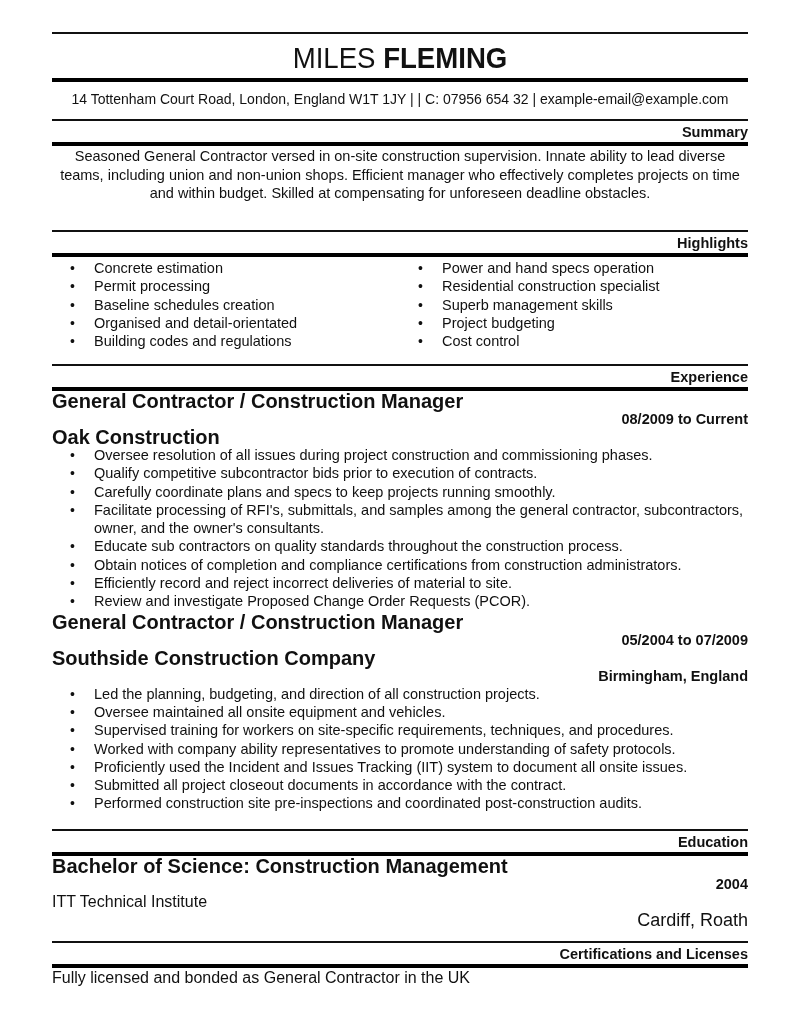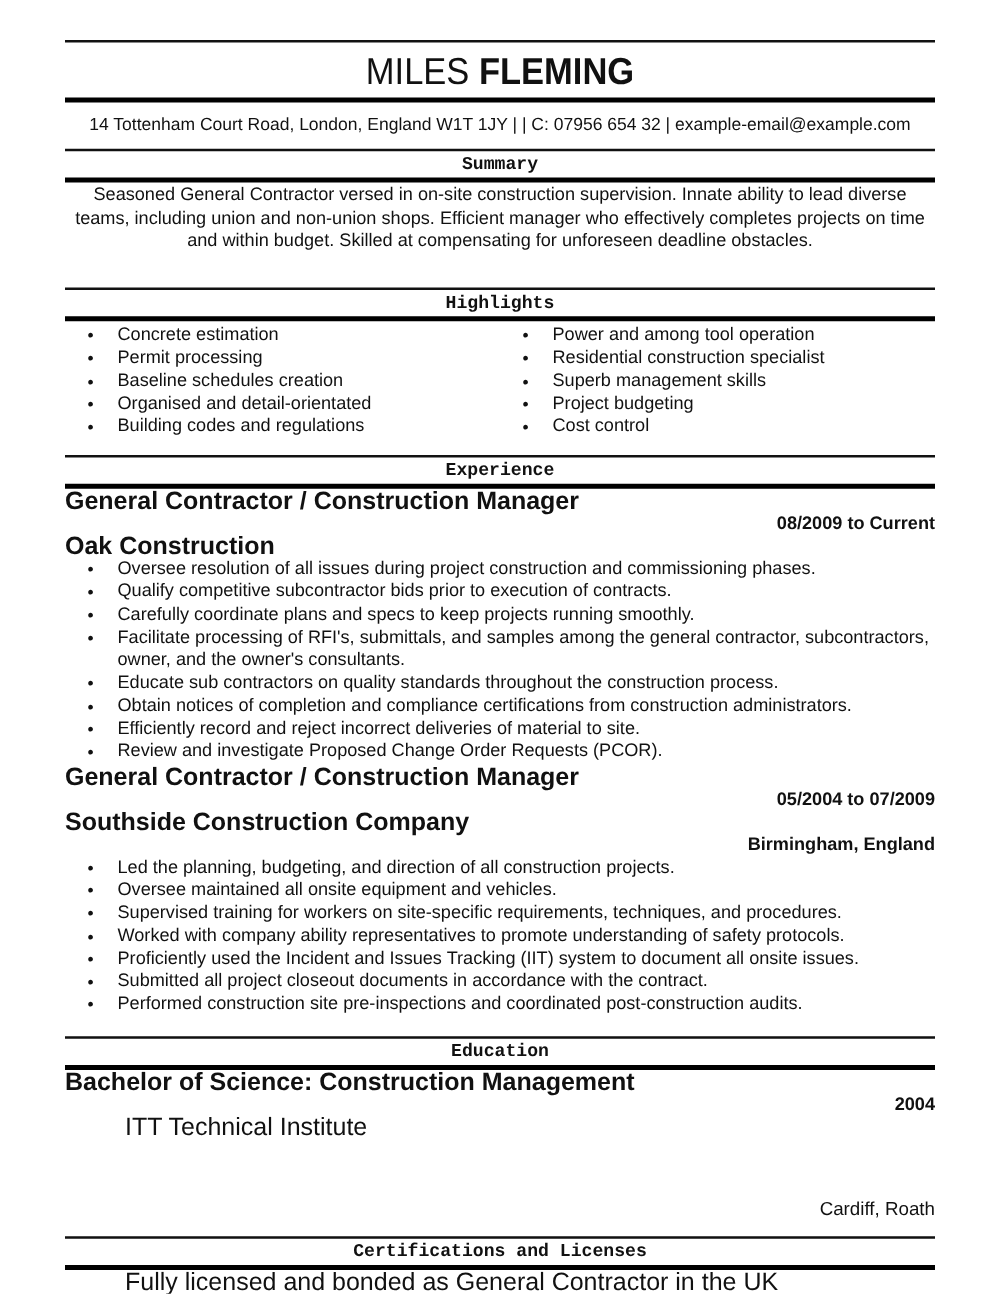--- a/index.html
+++ b/index.html
@@ -12,39 +12,38 @@
     .rule-thick { height: 4px; background: #000; }
     .name {
       text-align: center; font-size: 30px; line-height: 30px; letter-spacing: 0px;
       margin-top: 9px; height: 35px; transform: scaleX(0.92);
     }
     .name .last { font-weight: bold; }
     .contact {
       text-align: center; font-size: 14px; line-height: 18px; padding: 8px 0 11px 0;
     }
     .sec-head {
-      text-align: center; font-weight: bold; font-size: 14.5px; line-height: 18px;
+      text-align: right; font-weight: bold; font-size: 14.5px; line-height: 18px;
       padding: 2px 0 1px 0;
-      font-family: Liberation Mono, monospace;
     }
     .para { font-size: 14.5px; line-height: 18.5px; padding: 1px 0 0 0; text-align: center; }
     .hl-wrap { display: flex; padding: 2px 0 0 0; }
     .hl-col { width: 348px; }
     ul.bl { list-style: none; margin: 0; padding: 0; }
     ul.bl li {
       position: relative; padding-left: 42px; font-size: 14.5px; line-height: 18.3px;
     }
     ul.bl li .dot {
       position: absolute; left: 18px; top: 0; font-size: 14px;
     }
     .hl-col.right ul.bl li { padding-left: 42px; }
     .job-title { font-weight: bold; font-size: 20px; line-height: 18px; }
     .right-bold { font-weight: bold; font-size: 14.5px; line-height: 18px; text-align: right; }
-    .right-plain { font-size: 15px; line-height: 18px; text-align: right; margin-top: 48px; }
-    .plain { font-size: 20px; line-height: 18px; margin-left: 48px; }
+    .right-plain { font-size: 18px; line-height: 18px; text-align: right; }
+    .plain { font-size: 16px; line-height: 18px; }
   </style>
 </head>
 <body>
 
 <div class="page">
 
   <div style="height:32px"></div>
   <div class="rule-thin"></div>
   <div class="name">
     <span>MILES</span>
@@ -66,21 +65,21 @@
       <ul class="bl">
         <li><span class="dot">•</span><span>Concrete estimation</span></li>
         <li><span class="dot">•</span><span>Permit processing</span></li>
         <li><span class="dot">•</span><span>Baseline schedules creation</span></li>
         <li><span class="dot">•</span><span>Organised and detail-orientated</span></li>
         <li><span class="dot">•</span><span>Building codes and regulations</span></li>
       </ul>
     </div>
     <div class="hl-col right">
       <ul class="bl">
-        <li><span class="dot">•</span><span>Power and among tool operation</span></li>
+        <li><span class="dot">•</span><span>Power and hand specs operation</span></li>
         <li><span class="dot">•</span><span>Residential construction specialist</span></li>
         <li><span class="dot">•</span><span>Superb management skills</span></li>
         <li><span class="dot">•</span><span>Project budgeting</span></li>
         <li><span class="dot">•</span><span>Cost control</span></li>
       </ul>
     </div>
   </div>
 
   <div class="rule-thin"></div>
   <div class="sec-head">Experience</div>

